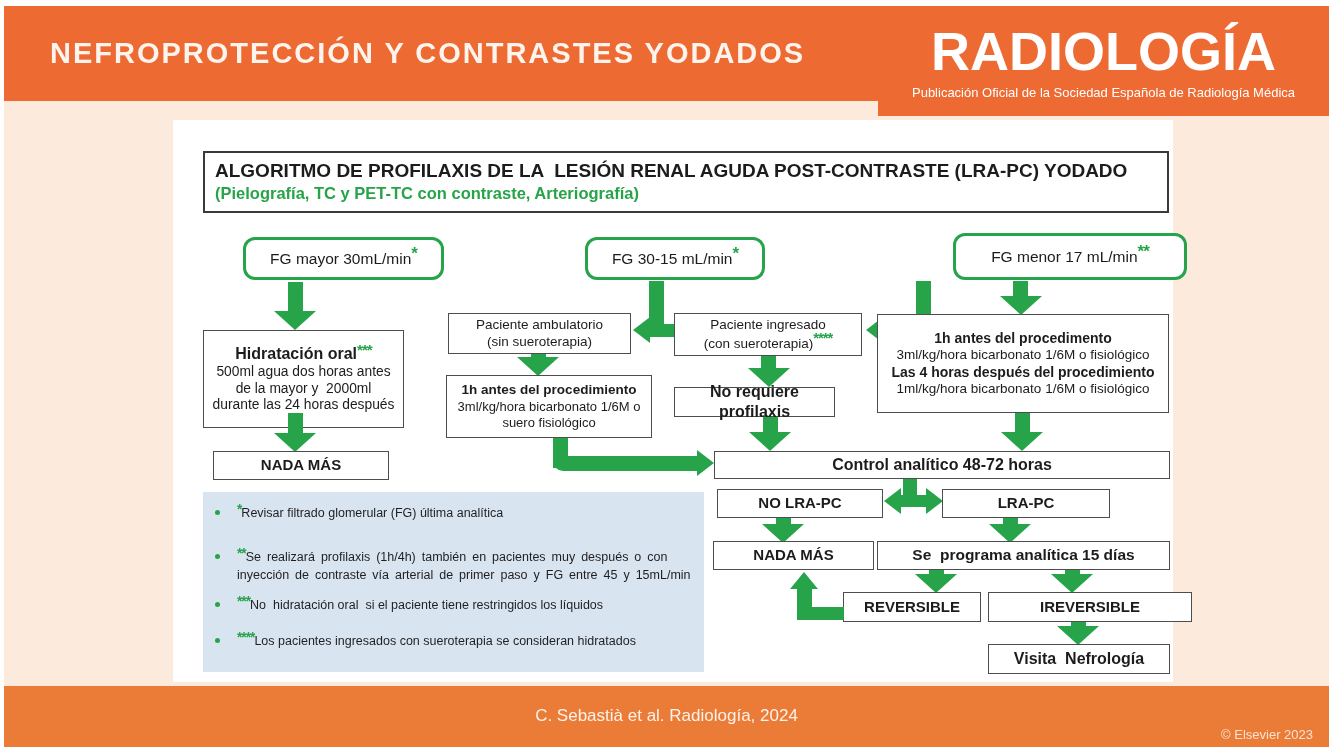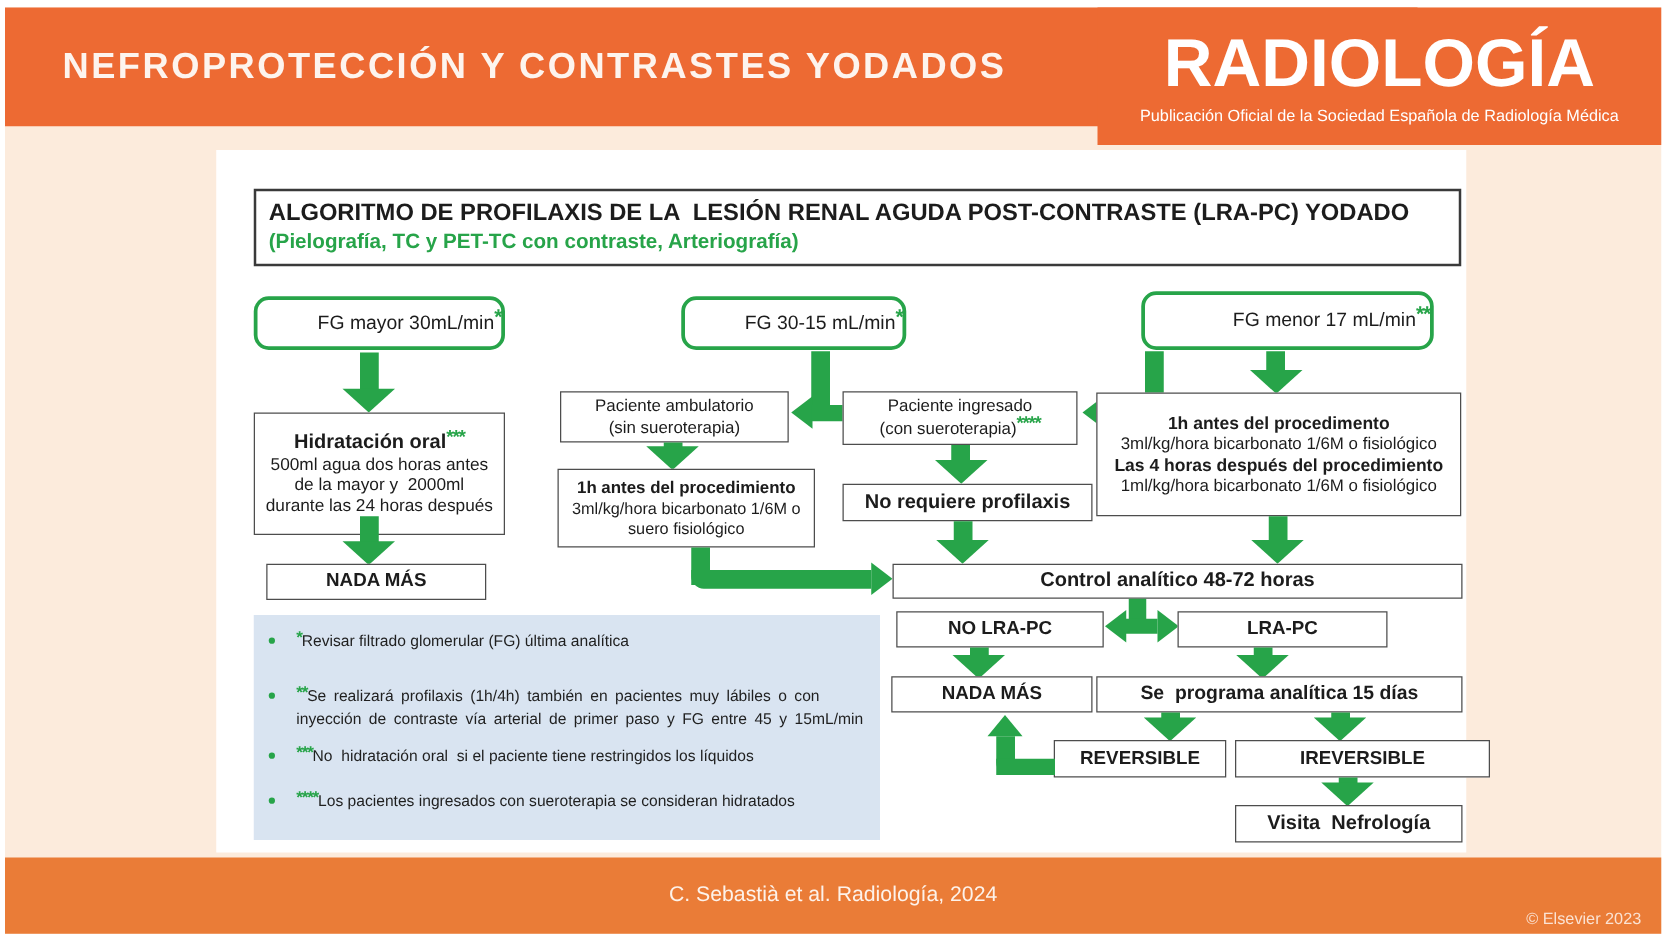--- a/index.html
+++ b/index.html
@@ -20,21 +20,21 @@
   #bg{left:4px;top:6px;width:1325px;height:741px;background:var(--page-bg);}
   #band{left:4px;top:6px;width:1130px;height:95px;background:var(--header-orange);display:flex;align-items:center;}
   #slide-title{margin-left:46px;color:#fdf4ee;font-size:29px;font-weight:bold;letter-spacing:2px;}
   #logo{left:878px;top:6px;width:451px;height:110px;background:var(--header-orange);display:flex;flex-direction:column;align-items:center;justify-content:center;padding-top:2px;}
   #logo-word{color:#fff;font-size:54px;font-weight:bold;line-height:1;letter-spacing:0px;}
   #logo-sub{color:#fff;font-size:13px;margin-top:7px;}
   
   #panel{left:173px;top:120px;width:1000px;height:562px;background:#fff;}
   
   .box{position:absolute;background:#fff;border:1.6px solid var(--border-gray);display:flex;flex-direction:column;align-items:center;justify-content:center;text-align:center;line-height:1.22;}
-  .gbox{position:absolute;background:#fff;border:3.5px solid var(--accent-green);border-radius:12px;display:flex;align-items:center;justify-content:flex-end;font-size:15.5px;font-weight:500;}
+  .gbox{position:absolute;background:#fff;border:3.5px solid var(--accent-green);border-radius:12px;display:flex;align-items:center;justify-content:center;font-size:15.5px;font-weight:500;margin-left:40px;}
   .sup{color:var(--accent-green);font-weight:bold;font-size:1.1em;position:relative;top:-0.28em;letter-spacing:-1px;white-space:nowrap;}
   .b{font-weight:bold;}
   .sb{font-weight:600;}
   .ln{display:block;white-space:pre-wrap;}
   
   .v,.h{position:absolute;background:var(--accent-green);}
   .tri{position:absolute;width:0;height:0;}
   .tri.down{border-left:21px solid transparent;border-right:21px solid transparent;border-top:19px solid var(--accent-green);}
   .tri.left{border-top:13px solid transparent;border-bottom:13px solid transparent;border-right:17px solid var(--accent-green);}
   .tri.right{border-top:13px solid transparent;border-bottom:13px solid transparent;border-left:17px solid var(--accent-green);}
@@ -119,21 +119,21 @@
   <div class="v" style="left:531px;top:354px;width:15px;height:5px;"></div>
   <div class="tri down" style="left:517px;top:357px;"></div>
   <div class="box" style="left:446px;top:375px;width:206px;height:63px;font-size:13px;">
     <span class="ln b t" style="font-size:13.5px;">1h antes del procedimiento</span>
     <span class="ln t">3ml/kg/hora bicarbonato 1/6M o</span>
     <span class="ln t">suero fisiológico</span>
   </div>
 
   <div class="v" style="left:761px;top:356px;width:15px;height:13px;"></div>
   <div class="tri down" style="left:748px;top:368px;"></div>
-  <div class="box b" style="left:674px;top:387px;width:200px;height:30px;font-size:16px;">
+  <div class="box b" style="left:674px;top:387px;width:161px;height:30px;font-size:16px;">
     <span class="t">No requiere profilaxis</span>
   </div>
 
   <div class="v" style="left:916px;top:281px;width:15px;height:41px;"></div>
   <div class="h" style="left:884px;top:323px;width:47px;height:14px;"></div>
   <div class="tri left" style="left:866px;top:317px;"></div>
   <div class="v" style="left:1013px;top:281px;width:15px;height:17px;"></div>
   <div class="tri down" style="left:1000px;top:296px;"></div>
 
   <div class="box" style="left:877px;top:314px;width:292px;height:99px;font-size:13.5px;">
@@ -200,21 +200,21 @@
   </div>
 
   <div id="legend" class="abs">
     <div class="note" style="top:12px;">
       <span class="bullet"></span>
       <span class="ntext"><span class="sup">*</span><span class="t">Revisar filtrado glomerular (FG) última analítica</span>
         </span>
     </div>
     <div class="note" style="top:56px;word-spacing:2.5px;">
       <span class="bullet"></span>
-      <span class="ntext"><span class="sup">**</span><span class="t">Se realizará profilaxis (1h/4h) también en pacientes muy lábiles o con</span>
+      <span class="ntext"><span class="sup">**</span><span class="t">Se realizará profilaxis (1h/4h) también en pacientes muy después o con</span>
         <span class="ln t">inyección de contraste vía arterial de primer paso y FG entre 45 y 15mL/min</span></span>
     </div>
     <div class="note" style="top:104px;">
       <span class="bullet"></span>
       <span class="ntext"><span class="sup">***</span><span class="t">No  hidratación oral  si el paciente tiene restringidos los líquidos</span></span>
     </div>
     <div class="note" style="top:140px;">
       <span class="bullet"></span>
       <span class="ntext"><span class="sup">****</span><span class="t">Los pacientes ingresados con sueroterapia se consideran hidratados</span></span>
     </div>

